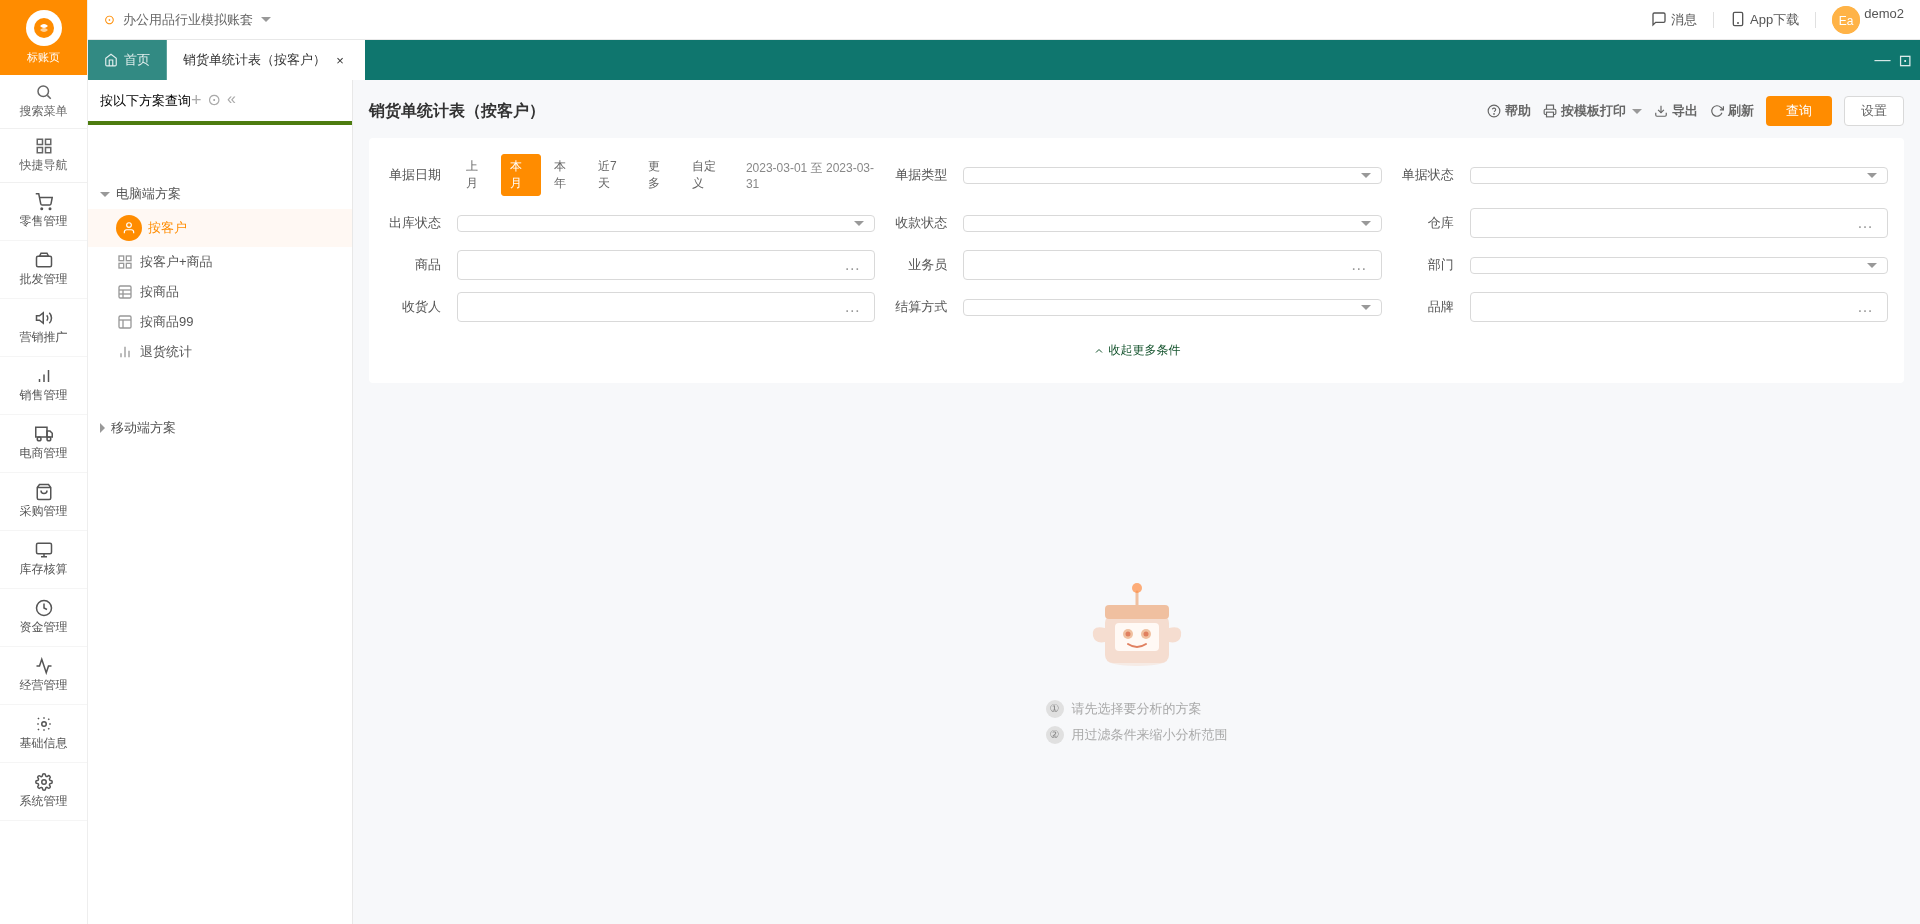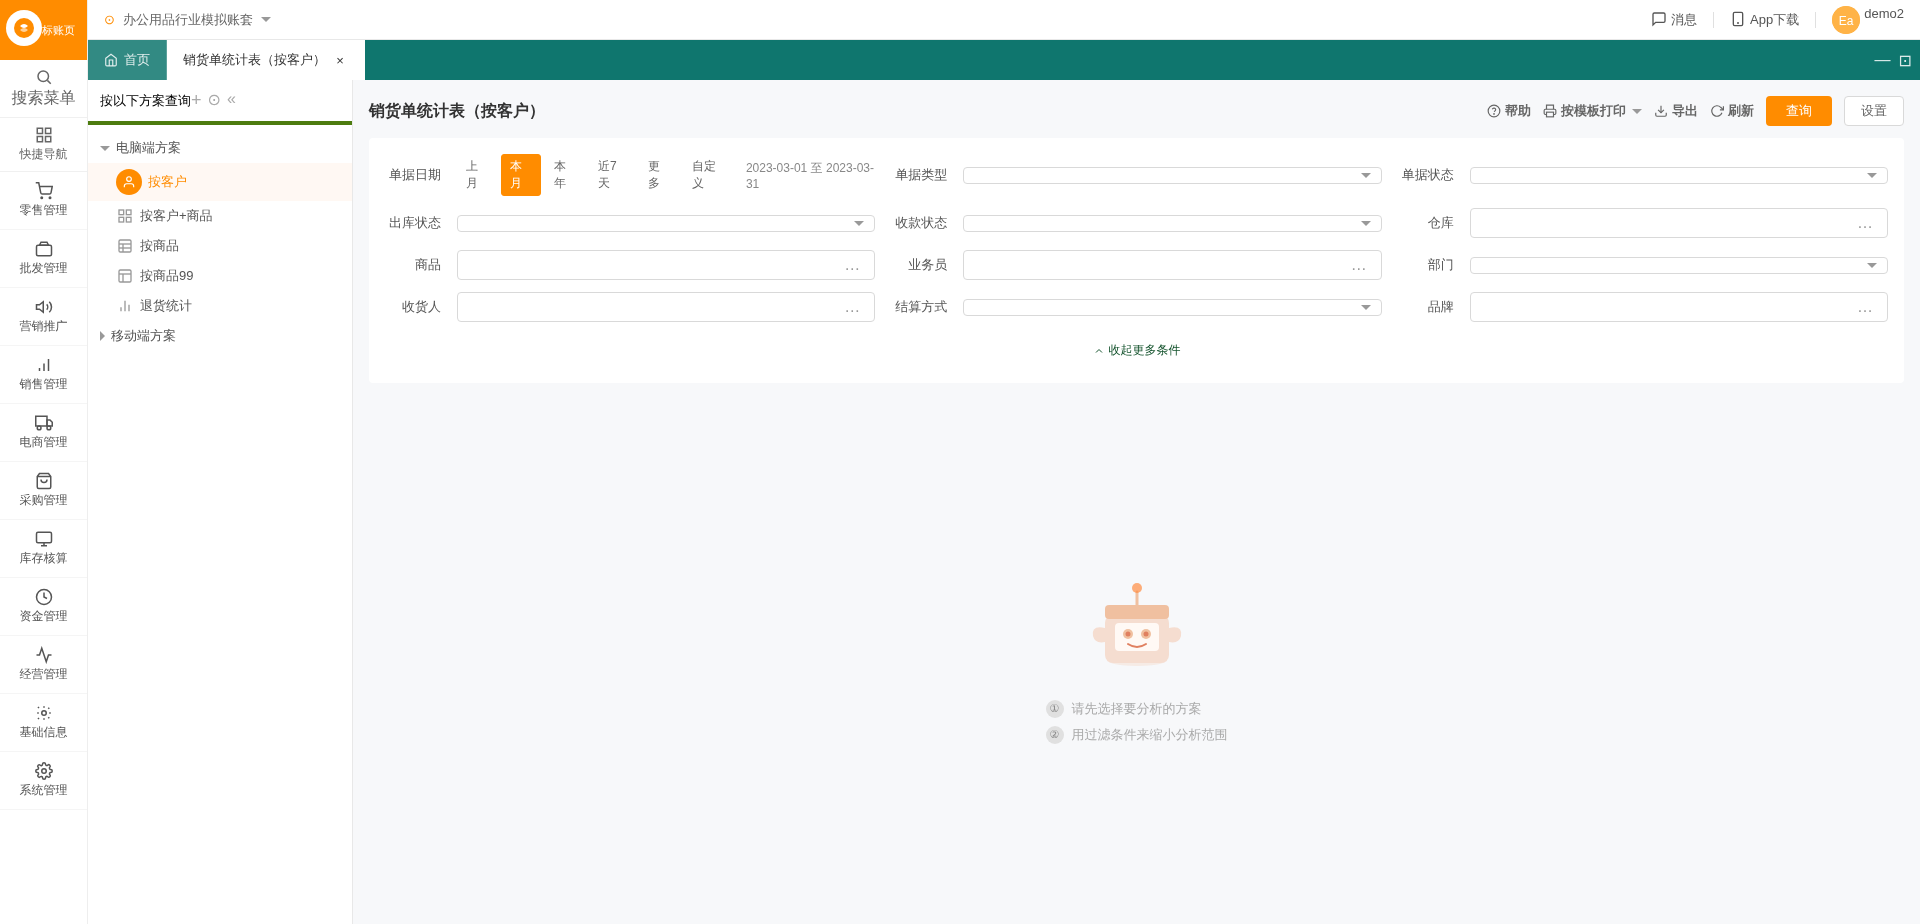--- a/index.html
+++ b/index.html
@@ -1,24 +1,24 @@
 <!DOCTYPE html>
 <html><head>
   <meta charset="utf-8">
   <style>
     * { margin: 0; padding: 0; box-sizing: border-box; }
     body { font-family: 'Microsoft YaHei', Arial, sans-serif; font-size: 13px; background: #f5f5f5; display: flex; height: 924px; overflow: hidden; }
 
     
     .sidebar { width: 88px; background: #fff; display: flex; flex-direction: column; align-items: center; border-right: 1px solid #eee; flex-shrink: 0; }
-    .sidebar-logo { width: 100%; background: #ff8c00; padding: 10px 6px; display: flex; align-items: center; cursor: pointer; }
+    .sidebar-logo { width: 100%; background: #ff8c00; padding: 10px 6px; display: flex; flex-direction: column; align-items: center; cursor: pointer; }
     .sidebar-logo .logo-icon { width: 36px; height: 36px; background: #fff; border-radius: 50%; display: flex; align-items: center; justify-content: center; margin-bottom: 4px; }
     .sidebar-logo .logo-icon svg { width: 24px; height: 24px; }
     .sidebar-logo .logo-text { color: #fff; font-size: 11px; }
-    .sidebar-search { width: 100%; padding: 8px 6px; display: flex; flex-direction: column; align-items: center; cursor: pointer; color: #666; font-size: 16px; border-bottom: 1px solid #f0f0f0; }
+    .sidebar-search { width: 100%; padding: 8px 6px; display: flex; flex-direction: column; align-items: center; cursor: pointer; color: #666; font-size: 12px; border-bottom: 1px solid #f0f0f0; }
     .sidebar-search svg { width: 18px; height: 18px; margin-bottom: 2px; }
     .sidebar-nav { width: 100%; padding: 8px 6px; display: flex; flex-direction: column; align-items: center; cursor: pointer; color: #666; font-size: 12px; border-bottom: 1px solid #f0f0f0; }
     .sidebar-nav svg { width: 18px; height: 18px; margin-bottom: 2px; }
     .sidebar-item { width: 100%; padding: 10px 4px; display: flex; flex-direction: column; align-items: center; cursor: pointer; color: #555; font-size: 12px; border-bottom: 1px solid #f5f5f5; }
     .sidebar-item svg { width: 18px; height: 18px; margin-bottom: 2px; }
 
     
     .main { flex: 1; display: flex; flex-direction: column; overflow: hidden; }
 
     
@@ -39,21 +39,21 @@
 
     
     .content { flex: 1; display: flex; overflow: hidden; background: #f7f8fa; }
 
     
     .left-panel { width: 265px; background: #fff; border-right: 1px solid #e8e8e8; display: flex; flex-direction: column; flex-shrink: 0; overflow-y: auto; }
     .left-panel-header { padding: 10px 12px; display: flex; align-items: center; justify-content: flex-start; border-bottom: 4px solid #4d7c0f; }
     .left-panel-header-actions { display: flex; gap: 6px; }
     .left-panel-header-actions span { color: #999; cursor: pointer; font-size: 16px; }
     .tree-section { padding: 8px 0; }
-    .tree-parent { display: flex; align-items: center; padding: 6px 12px; cursor: pointer; color: #555; font-size: 13px; gap: 6px; }
+    .tree-parent { display: flex; align-items: center; padding: 6px 12px; cursor: pointer; color: #555; font-size: 13px; gap: 6px; margin-top: 46px; }
     .tree-child { display: flex; align-items: center; padding: 6px 12px 6px 28px; cursor: pointer; color: #555; font-size: 13px; gap: 6px; }
     .tree-child.active { color: #ff8c00; background: #fff8f3; }
     .tree-child-icon { width: 18px; height: 18px; display: flex; align-items: center; justify-content: center; }
     .active-dot { width: 26px; height: 26px; background: #ff8c00; border-radius: 50%; display: flex; align-items: center; justify-content: center; color: #fff; font-size: 12px; flex-shrink: 0; }
 
     
     .right-panel { flex: 1; display: flex; flex-direction: column; padding: 16px; overflow: auto; }
     .page-title { font-size: 16px; font-weight: 600; color: #333; margin-bottom: 12px; display: flex; align-items: center; justify-content: space-between; }
     .page-title-actions { display: flex; gap: 12px; align-items: center; }
     .page-title-action { display: flex; align-items: center; gap: 4px; color: #666; font-size: 13px; cursor: pointer; }

